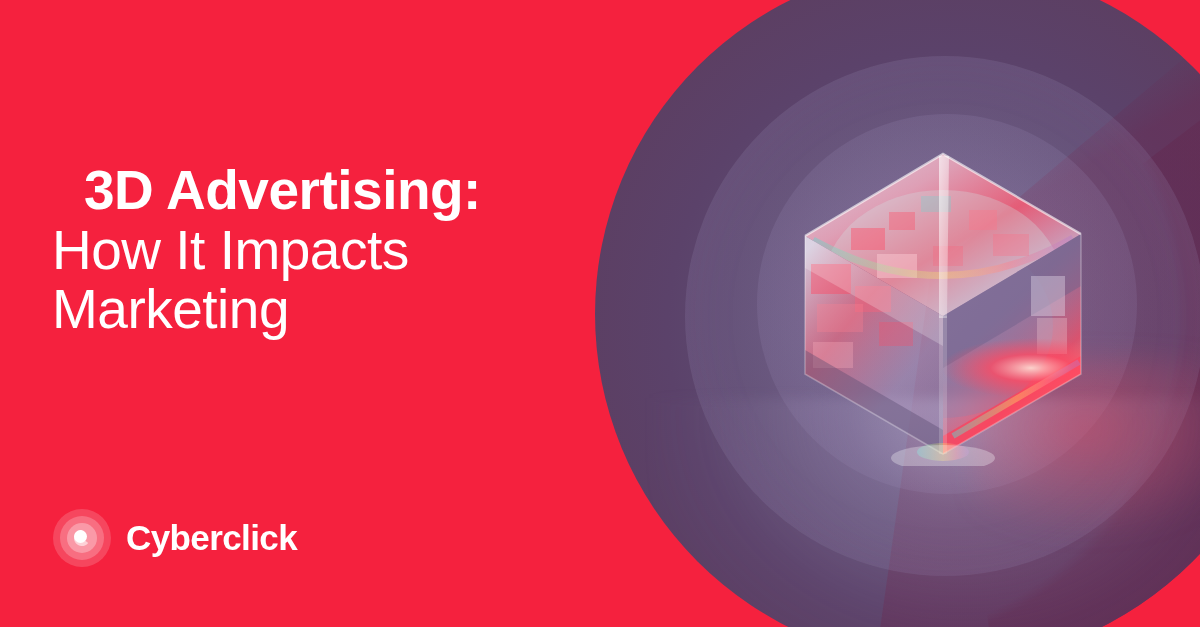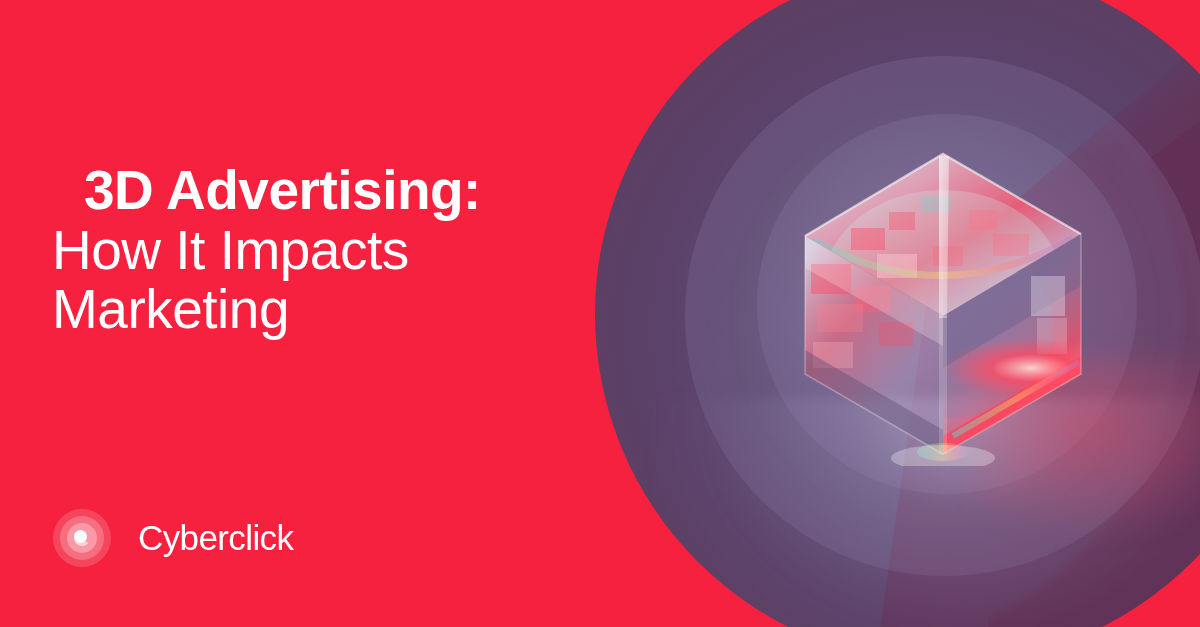--- a/index.html
+++ b/index.html
@@ -123,24 +123,23 @@
   .logo-mark {
     position: relative;
     width: 60px;
     height: 60px;
     flex: 0 0 60px;
   }
   .logo-mark svg { width: 100%; height: 100%; display: block; }
   .logo-word {
     color: #ffffff;
     font-size: 35px;
-    font-weight: 400;
+    font-weight: 700;
     letter-spacing: -0.6px;
     white-space: nowrap;
-    margin-left: 12px;
   }
 </style>
 </head>
 <body>
 
 <div class="canvas">
 
   <div class="art-circle">
 
     <div class="art-wedge"></div>

